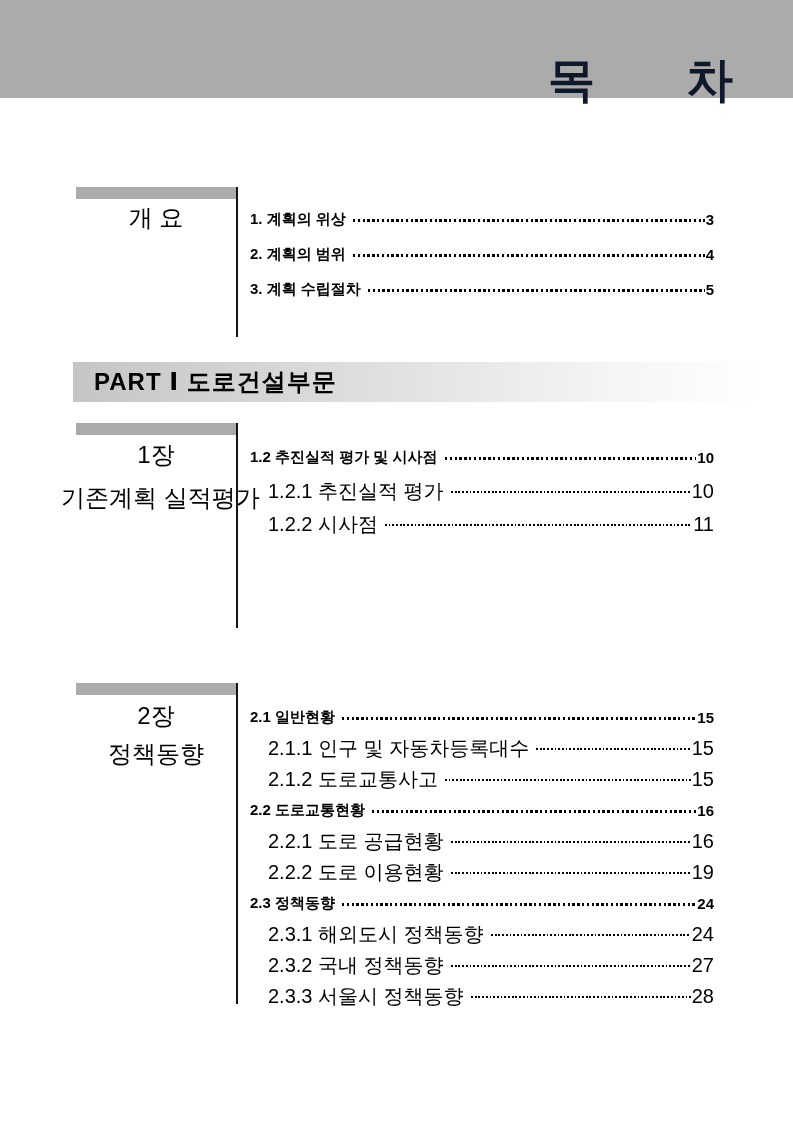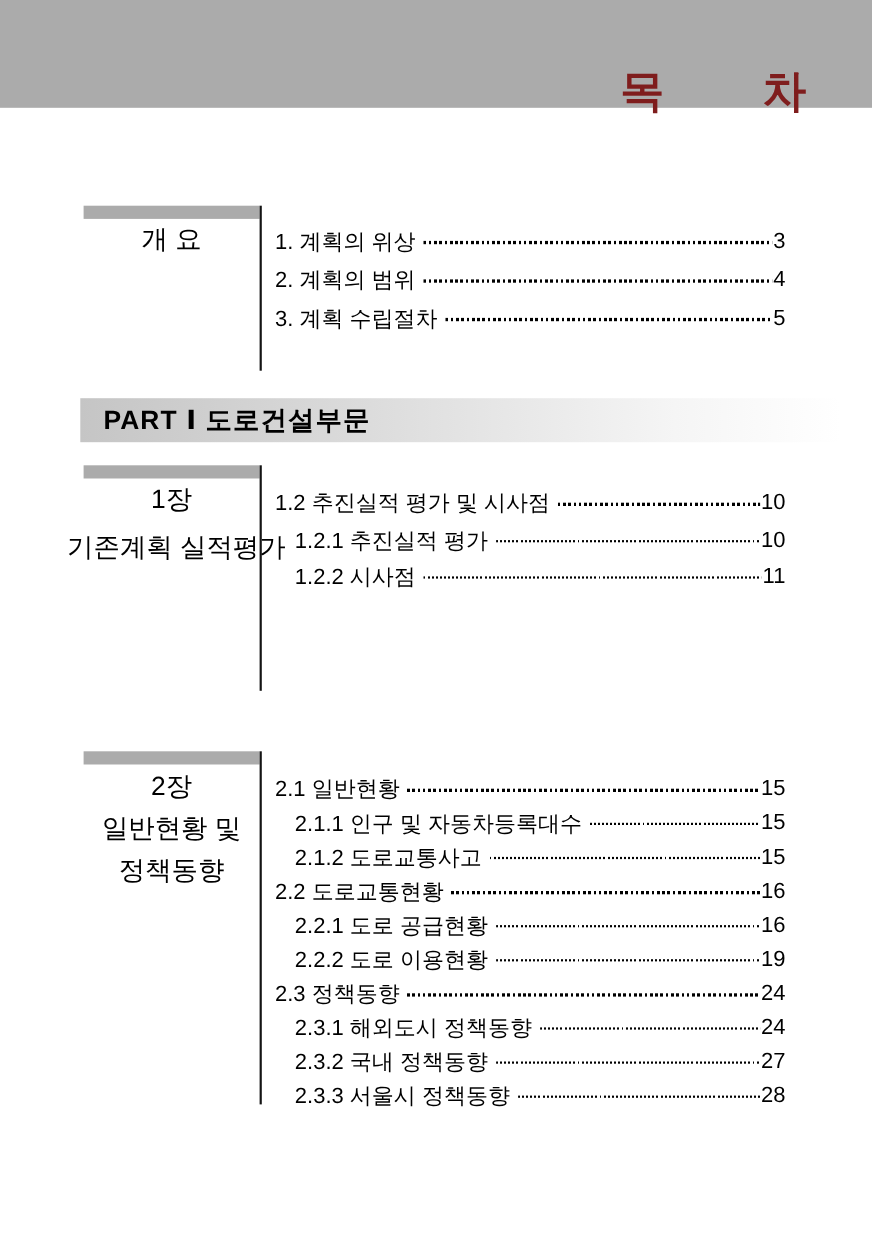--- a/index.html
+++ b/index.html
@@ -11,21 +11,21 @@
     color:#000;
   }
 
   
   .band{
     position:absolute;top:0;left:0;width:793px;height:98px;
     background:var(--band_gray,#ababab);
     display:flex;justify-content:flex-end;align-items:flex-end;
   }
   .page-title{
-    font-size:40px;font-weight:bold;color:#7f1d1d;
+    font-size:47px;font-weight:bold;color:#0f172a;
     line-height:1;padding-right:60px;word-spacing:78px;
     transform:translateY(5px);white-space:nowrap;text-align:right;
   }
 
   
   .part-band{
     position:absolute;left:73px;top:362px;width:720px;height:40px;
     background:linear-gradient(to right,var(--part_start,#c5c5c5) 0%,#dedede 40%,#f5f5f5 75%,#ffffff 96%);
     display:flex;align-items:center;
   }
@@ -34,21 +34,21 @@
     padding-left:21px;white-space:nowrap;
   }
 
   
   .strip{position:absolute;left:76px;width:160px;height:12px;background:var(--band_gray,#ababab);}
   .vline{position:absolute;left:236px;width:2px;background:#141414;}
   .labels{position:absolute;left:61px;width:190px;text-align:center;font-size:24px;line-height:26px;}
   .label-line{white-space:nowrap;}
   .rows{position:absolute;left:250px;width:464px;}
 
-  .row{display:flex;align-items:center;font-size:20px;font-weight:normal;white-space:nowrap;}
+  .row{display:flex;align-items:center;font-size:15px;font-weight:bold;white-space:nowrap;}
   .row .t{padding-right:7px;}
   .row .leader{
     flex:1;height:3px;margin-top:2px;
     background:repeating-linear-gradient(to right,#000 0 2.4px,transparent 2.4px 4.8px);
   }
   .row .p{padding-left:1px;}
   .row.level-2{font-weight:normal;font-size:20px;padding-left:18px;}
   .row.level-2 .leader{
     height:2px;
     background:repeating-linear-gradient(to right,#000 0 1.8px,transparent 1.8px 3.7px);
@@ -144,21 +144,20 @@
       </div>
     </div>
 </section>
 
 <section class="sec s2">
   <div class="strip"></div>
   <div class="vline"></div>
   <div class="labels">
 
   <div class="label-line">2장</div>
-      <div class="label-line">일반현황 및</div>
       <div class="label-line">정책동향</div>
     </div>
   <div class="rows">
 
   <div class="row level-1">
         <span class="t">2.1 일반현황</span>
         <span class="leader"></span>
         <span class="p">15</span>
       </div>
       <div class="row level-2">

